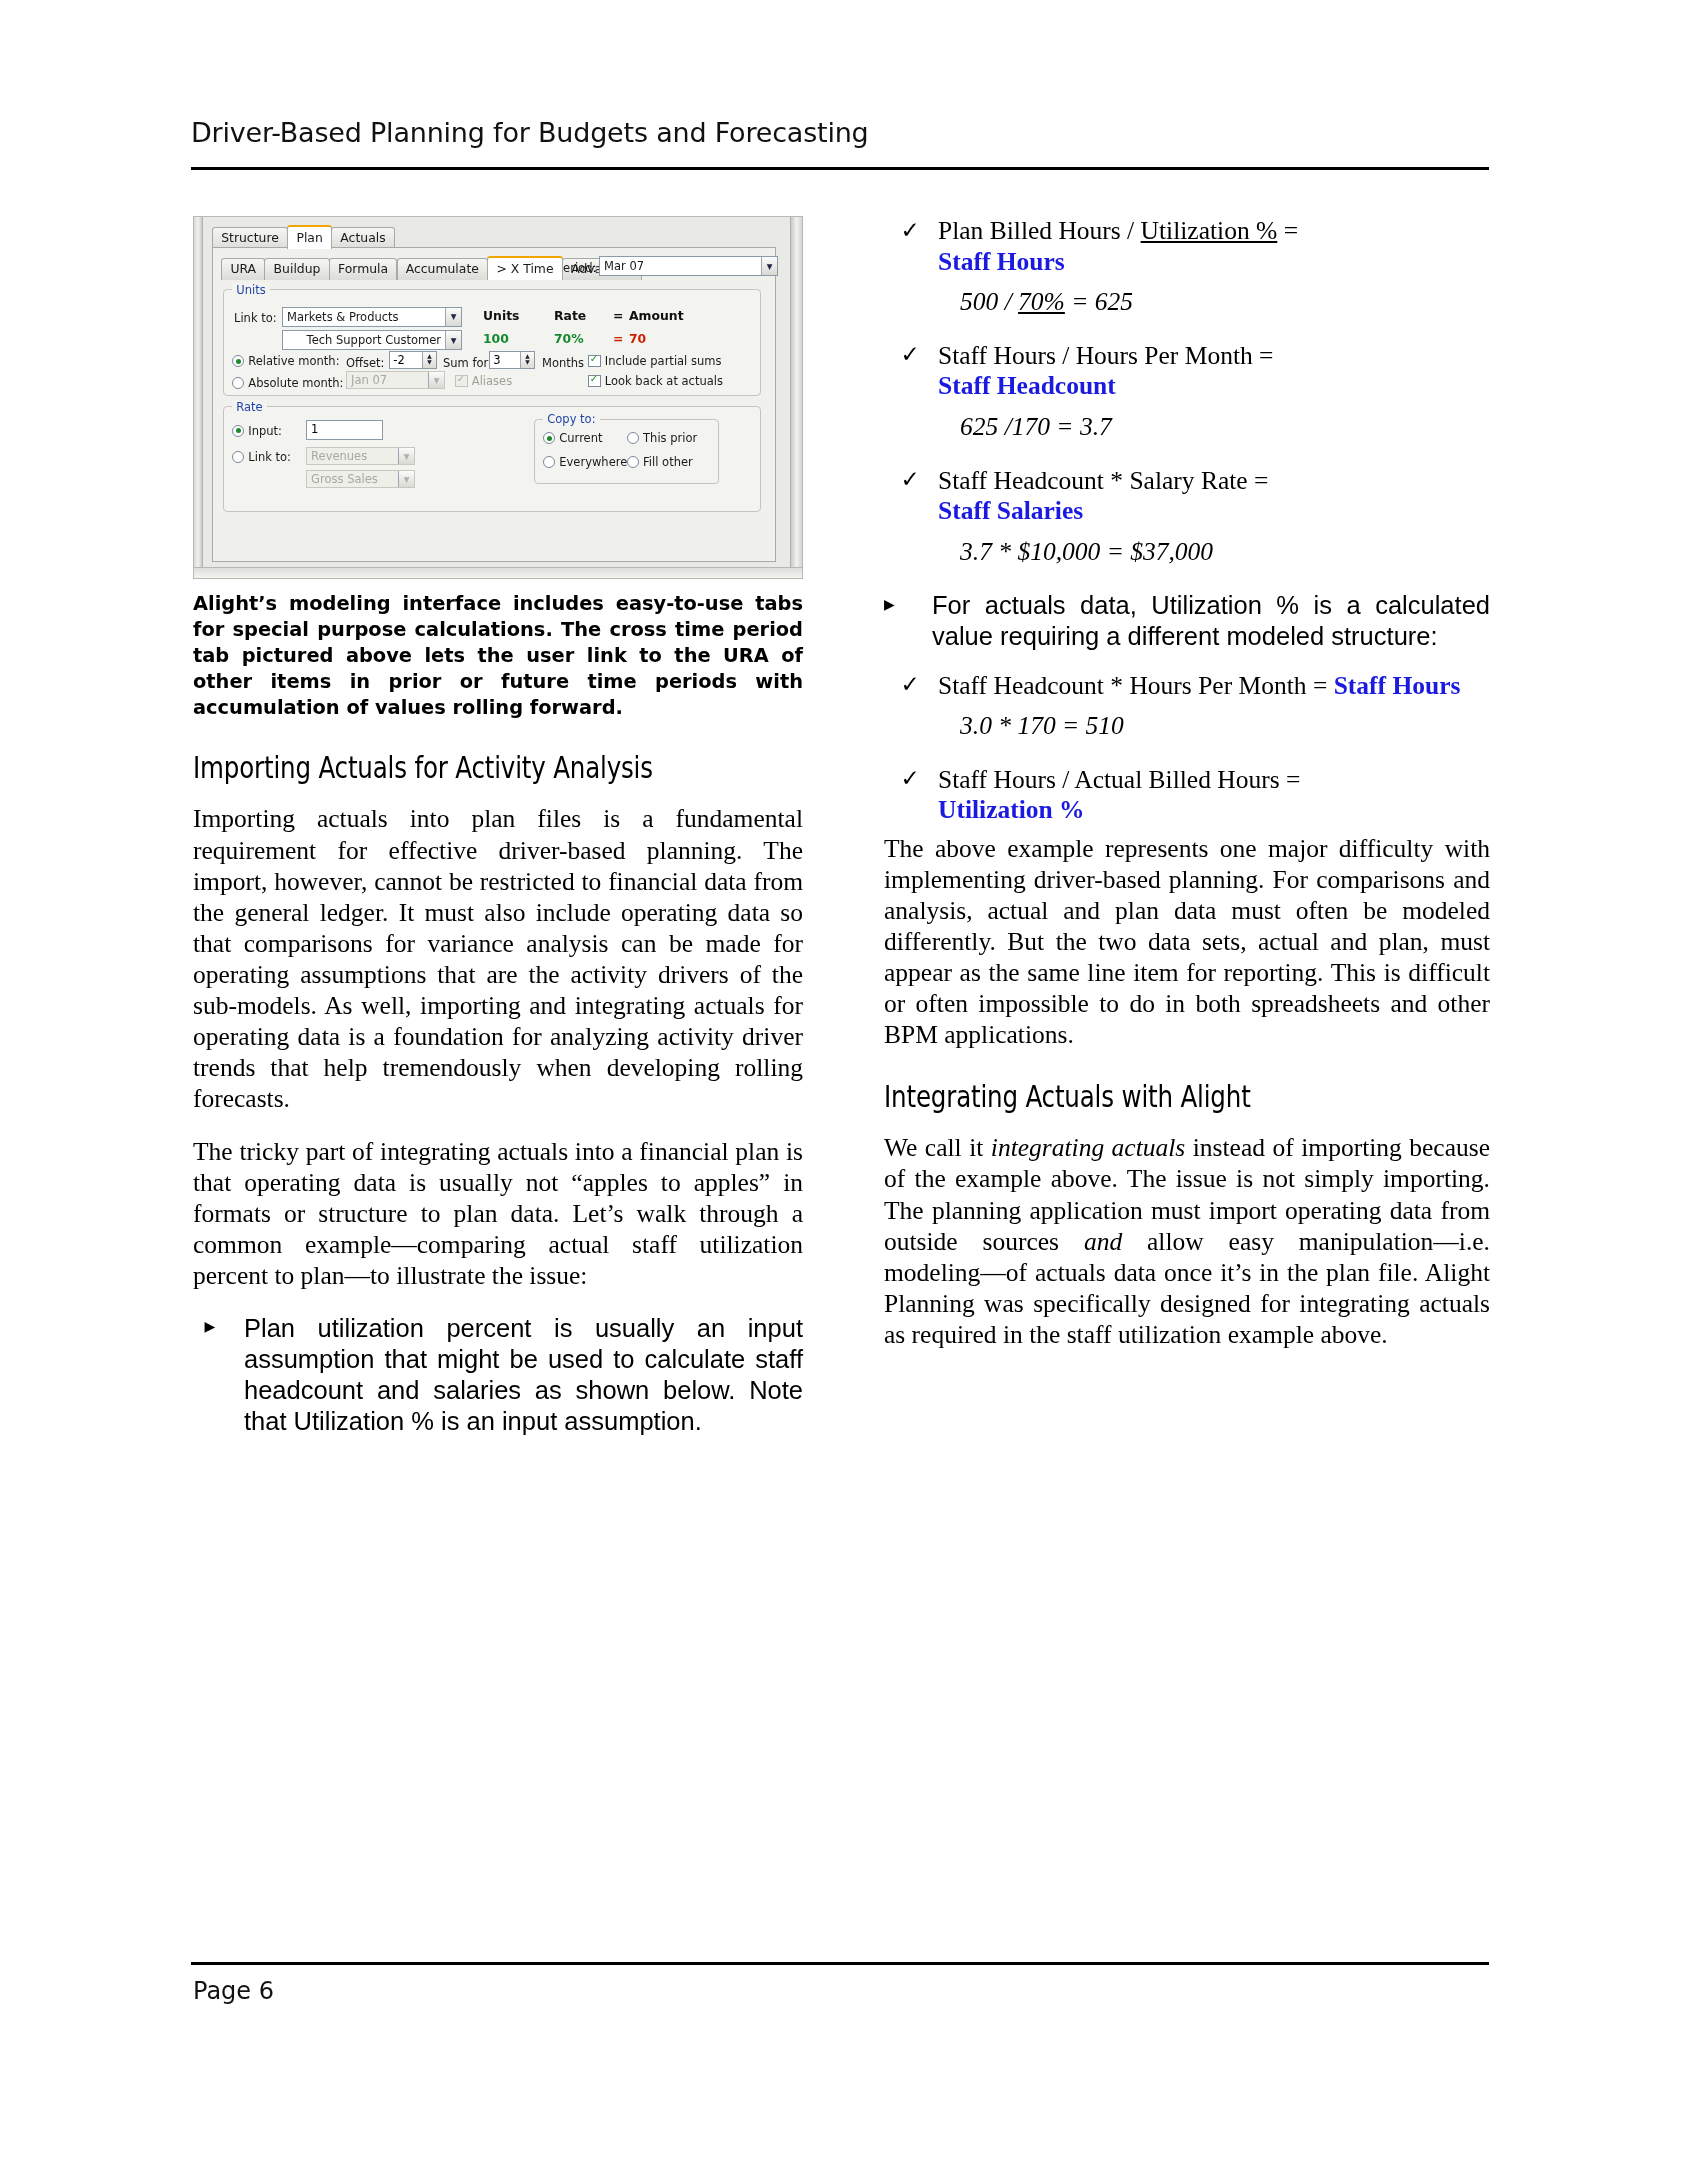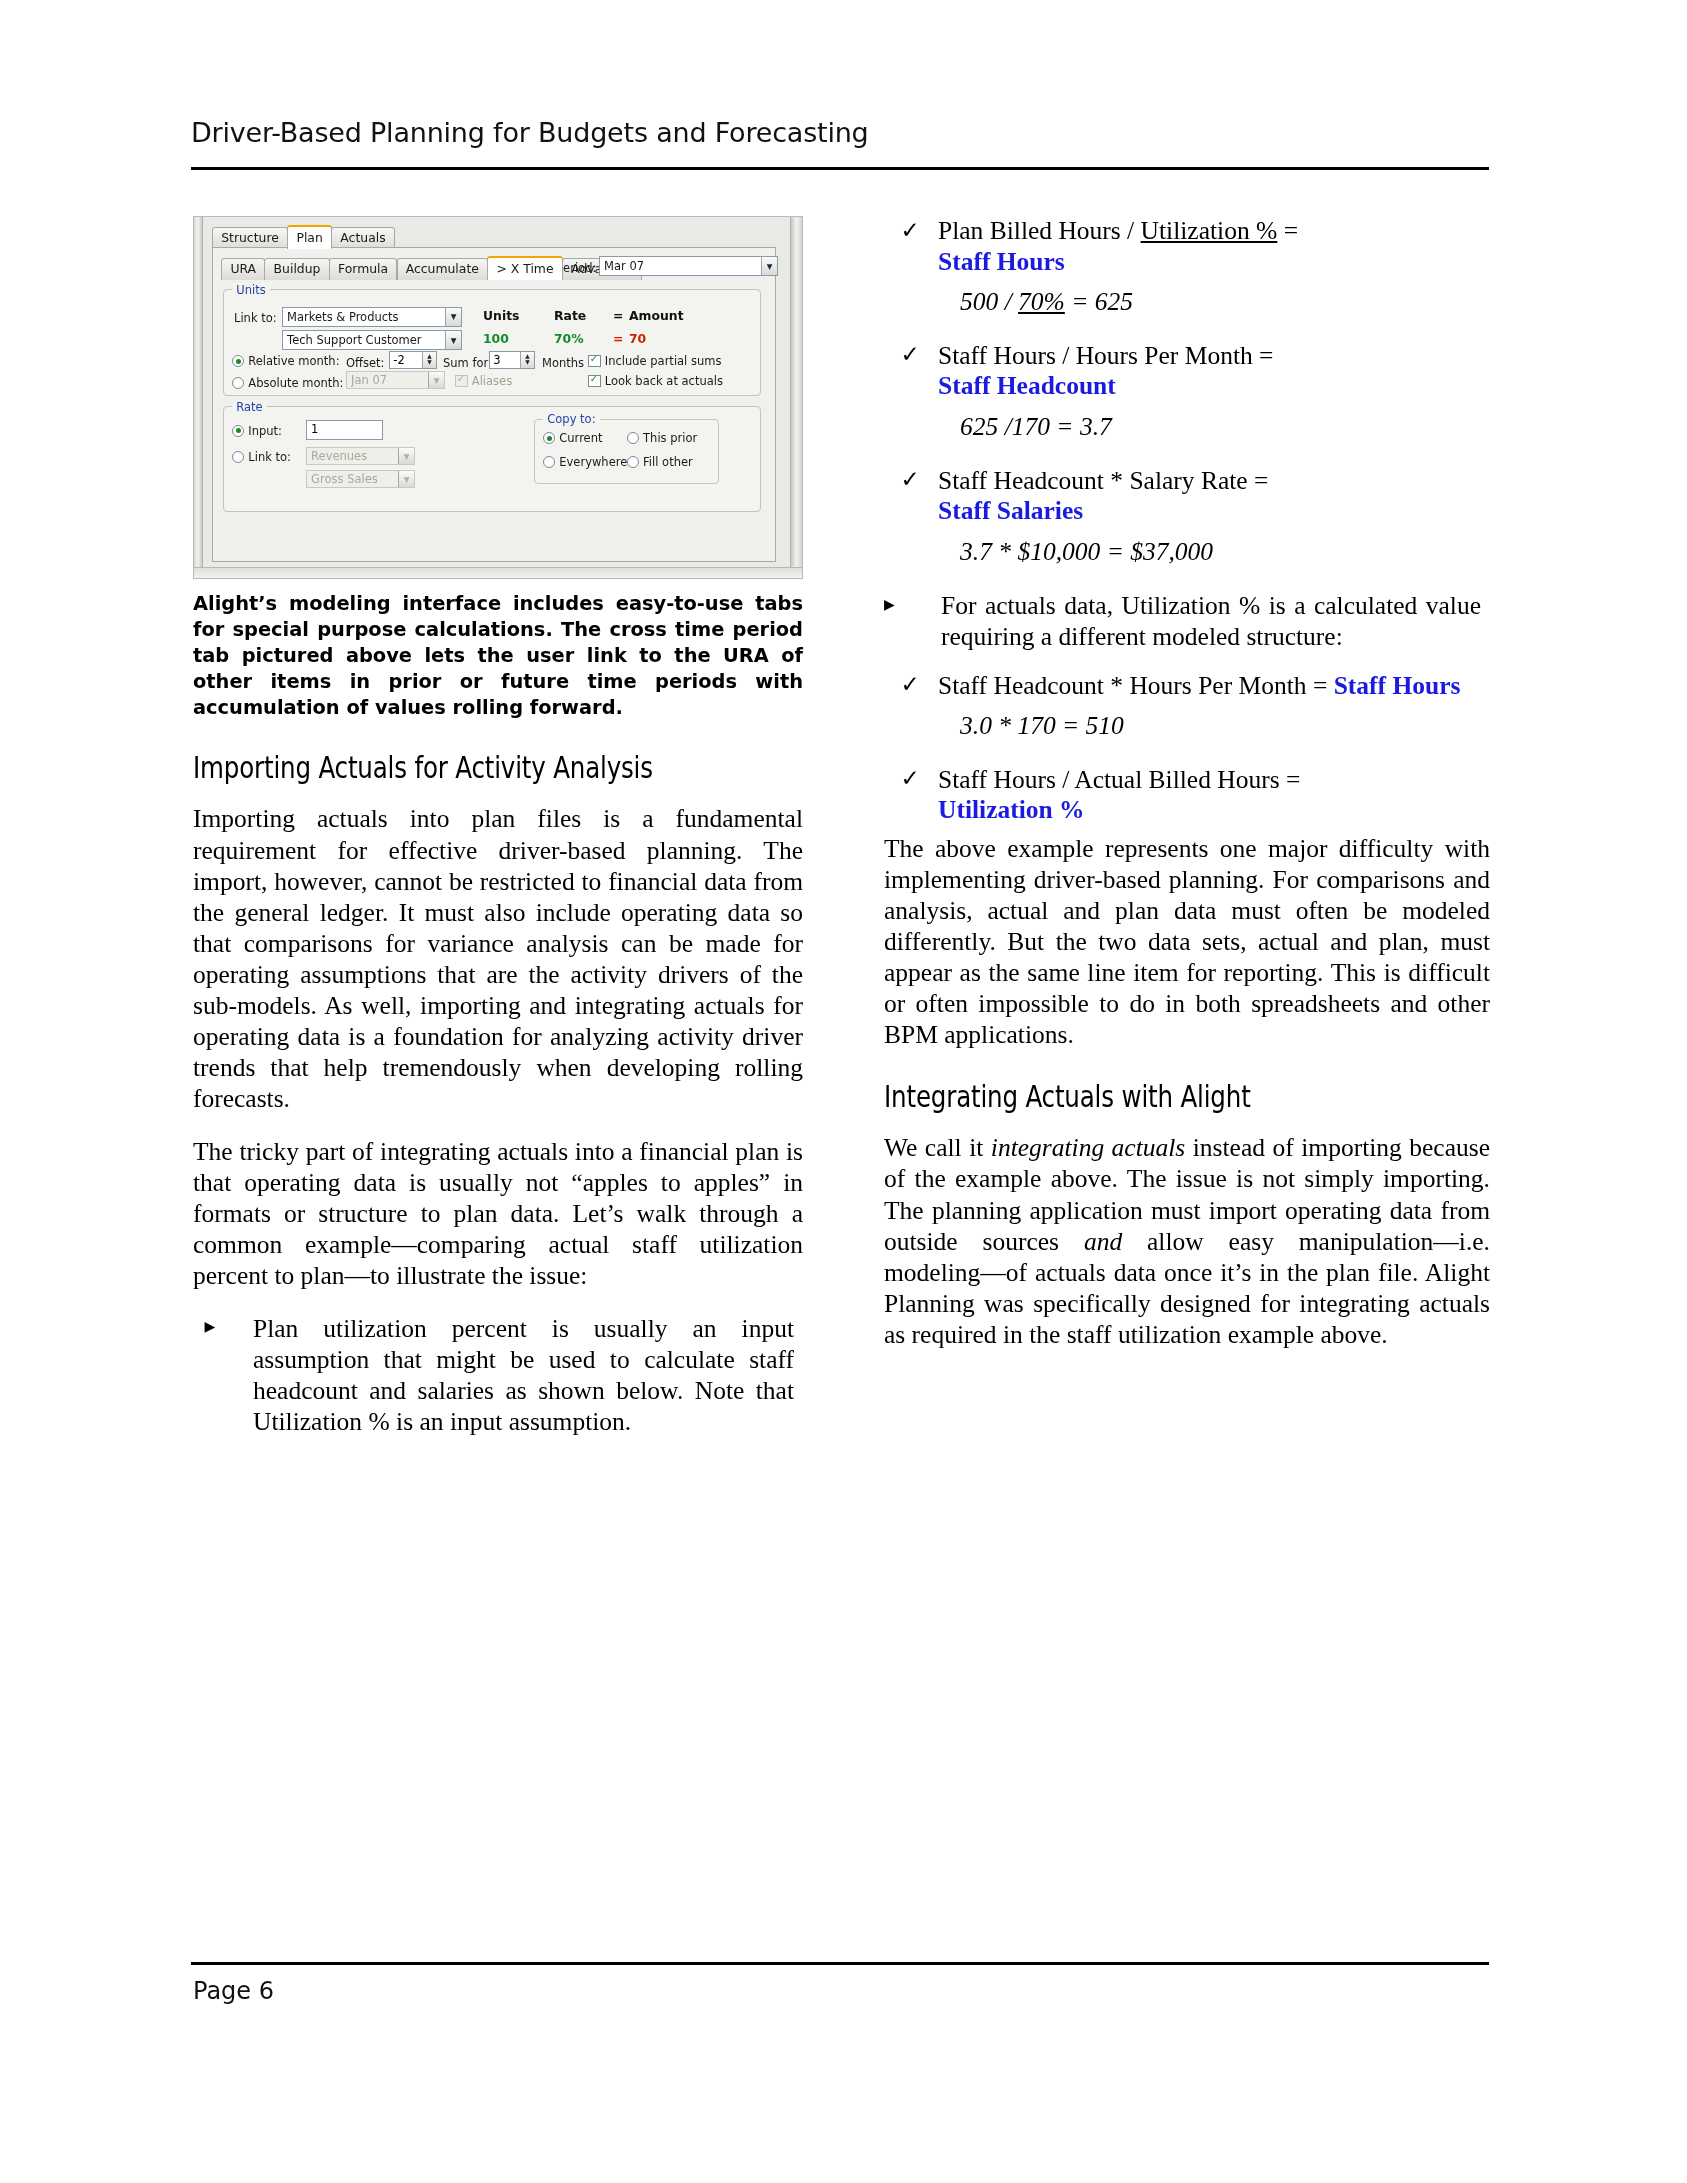--- a/index.html
+++ b/index.html
@@ -157,21 +157,21 @@
     border: 0.8px solid #8a9aa8;
     display: flex;
     align-items: center;
     font-size: 11.5px;
     color: #1a1a1a;
     box-sizing: border-box;
     padding-left: 4.1px;
   }
   .combo.disabled { background: #efefe9; border-color: #c8c8c0; color: #a8a8a0; }
   .combo .txt { flex: 1; overflow: hidden; white-space: nowrap; }
-  .combo .txt.right { text-align: left; padding-right: 11px; }
+  .combo .txt.right { text-align: right; padding-right: 4px; }
   .combo .arrow {
     width: 15px; height: 100%;
     background: linear-gradient(to bottom,#fbfbfa,#d9d9d4);
     border-left: 0.8px solid #9aa6b2;
     display: flex; align-items: center; justify-content: center;
     font-size: 7.4px; color: #224;
   }
   .combo.disabled .arrow { color: #b0b0a8; }
   .spinbox {
     position: absolute;
@@ -264,22 +264,22 @@
   }
   .bullet-tri .mark {
     position: absolute;
     left: 11.5px;
     top: 3.3px;
     font-size: 21.4px;
     line-height: 1;
     color: #000;
   }
   .bullet-tri p {
-    margin: 9px;
-    font-family: Liberation Serif, serif;
+    margin: 0;
+    font-family: Liberation Sans, sans-serif;
     font-size: 25.5px;
     line-height: 1.22;
     text-align: justify;
   }
 
   .bullet-chk {
     position: relative;
     padding-left: 54px;
     margin-bottom: 6.6px;
   }

